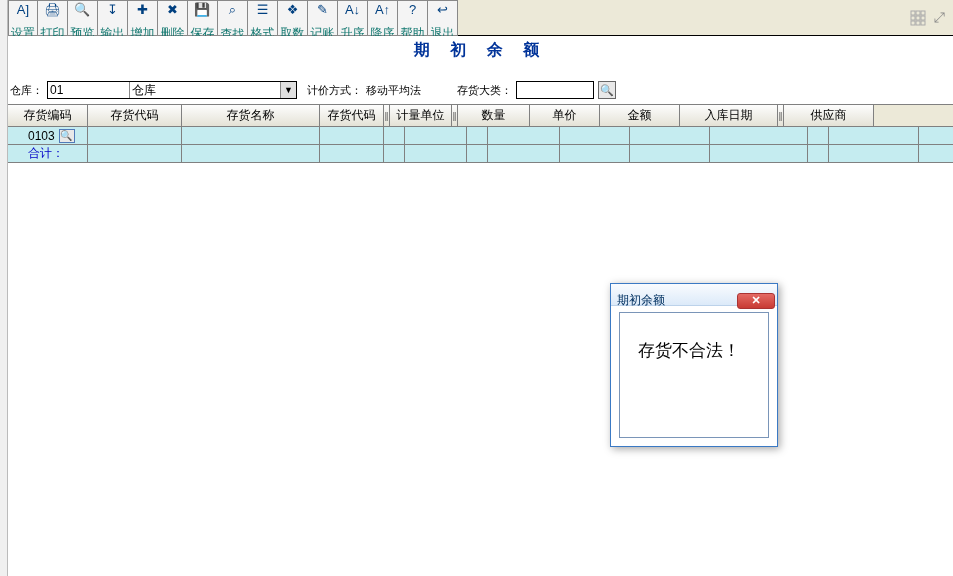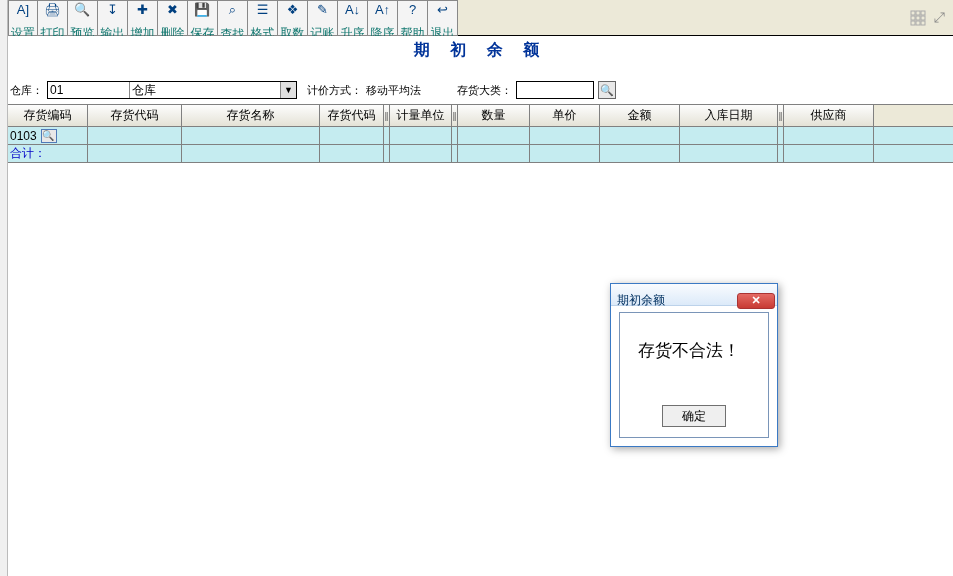--- a/index.html
+++ b/index.html
@@ -100,21 +100,21 @@
     background: linear-gradient(#fdfdfd,#e4e2d6);
   }
   .gh.small { width:6px; font-size:9px; color:#555; }
   
   .grid-row {
     display: flex; height: 18px; background: #c5ecf0;
     border-bottom: 1px solid #808080;
   }
   .gc {
     border-right: 1px solid #808080;
-    display:flex; align-items:center; padding-left:2px;
+    display:flex; align-items:center; padding-left:20px;
     font-size:12px; color:#000;
   }
   .row-look {
     width:16px; height:14px; background:#e8e8e8; border:1px solid #507ab8;
     display:inline-flex; align-items:center; justify-content:center; font-size:10px;
     margin-left:4px; color:#1a4aa0;
   }
   .blue-text { color:#0000c8; }
 
   
@@ -312,17 +312,14 @@
     </div>
   </div>
 
 <div class="dialog">
   <div class="dlg-titlebar">
     <span class="dlg-title">期初余额</span>
     <span class="dlg-close">✕</span>
   </div>
   <div class="dlg-body">
     <div class="dlg-msg">存货不合法！</div>
-    <div class="dlg-btnrow">
-      <div class="dlg-ok">确定</div>
-    </div>
   </div>
 </div>
 
 </body></html>

